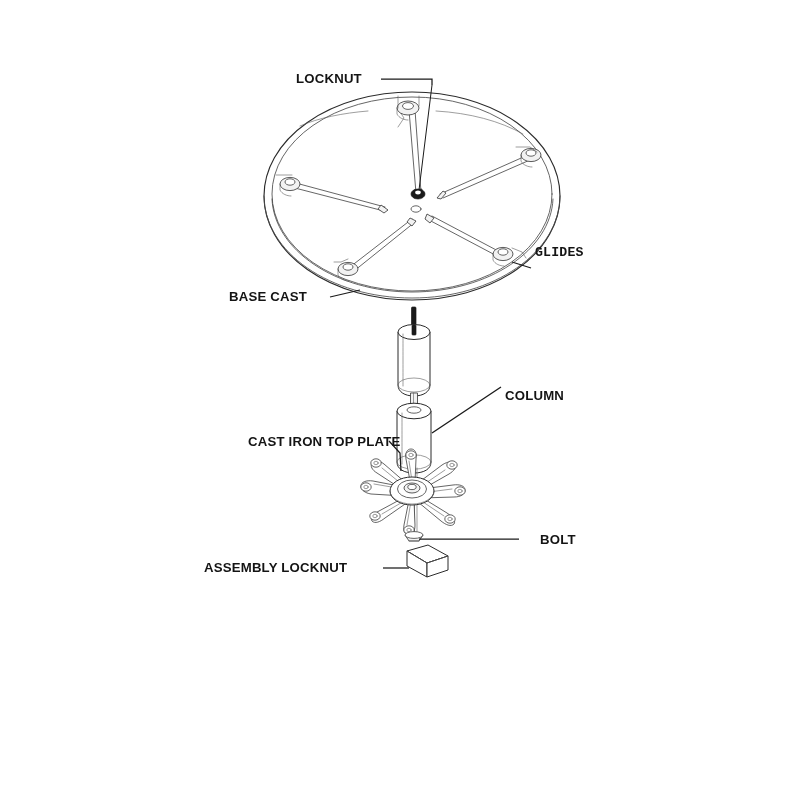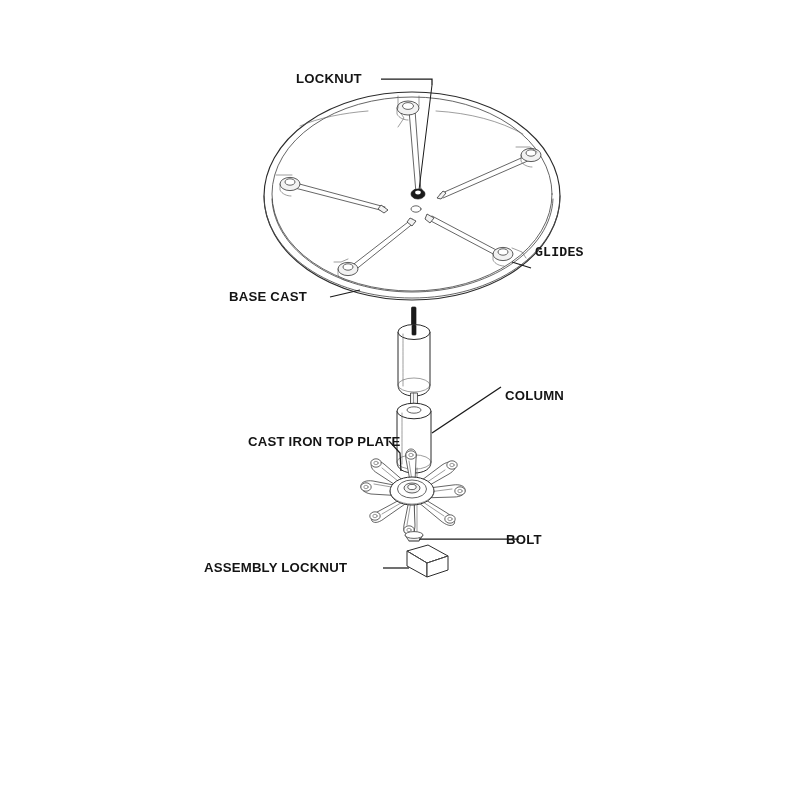--- a/index.html
+++ b/index.html
@@ -104,21 +104,21 @@
     letter-spacing: 0.2px;
     color: #141414;
     white-space: nowrap;
     line-height: 1;
   }
   #label-locknut  { left: 296px; top: 72px; }
   #label-glides   { left: 535px; top: 246px; font-family: Liberation Mono, monospace; }
   #label-baseplate{ left: 229px; top: 290px; }
   #label-column   { left: 505px; top: 389px; }
   #label-castiron { left: 212px; top: 435px; margin-left: 36px; }
-  #label-bolt     { left: 506px; top: 533px; }
+  #label-bolt     { left: 540px; top: 533px; }
   #label-platform { left: 204px; top: 561px; }
 </style>
 </head>
 <body>
 
 <div id="diagram-root">
 
 
   <svg id="figure-svg" viewBox="0 0 800 800">
 

